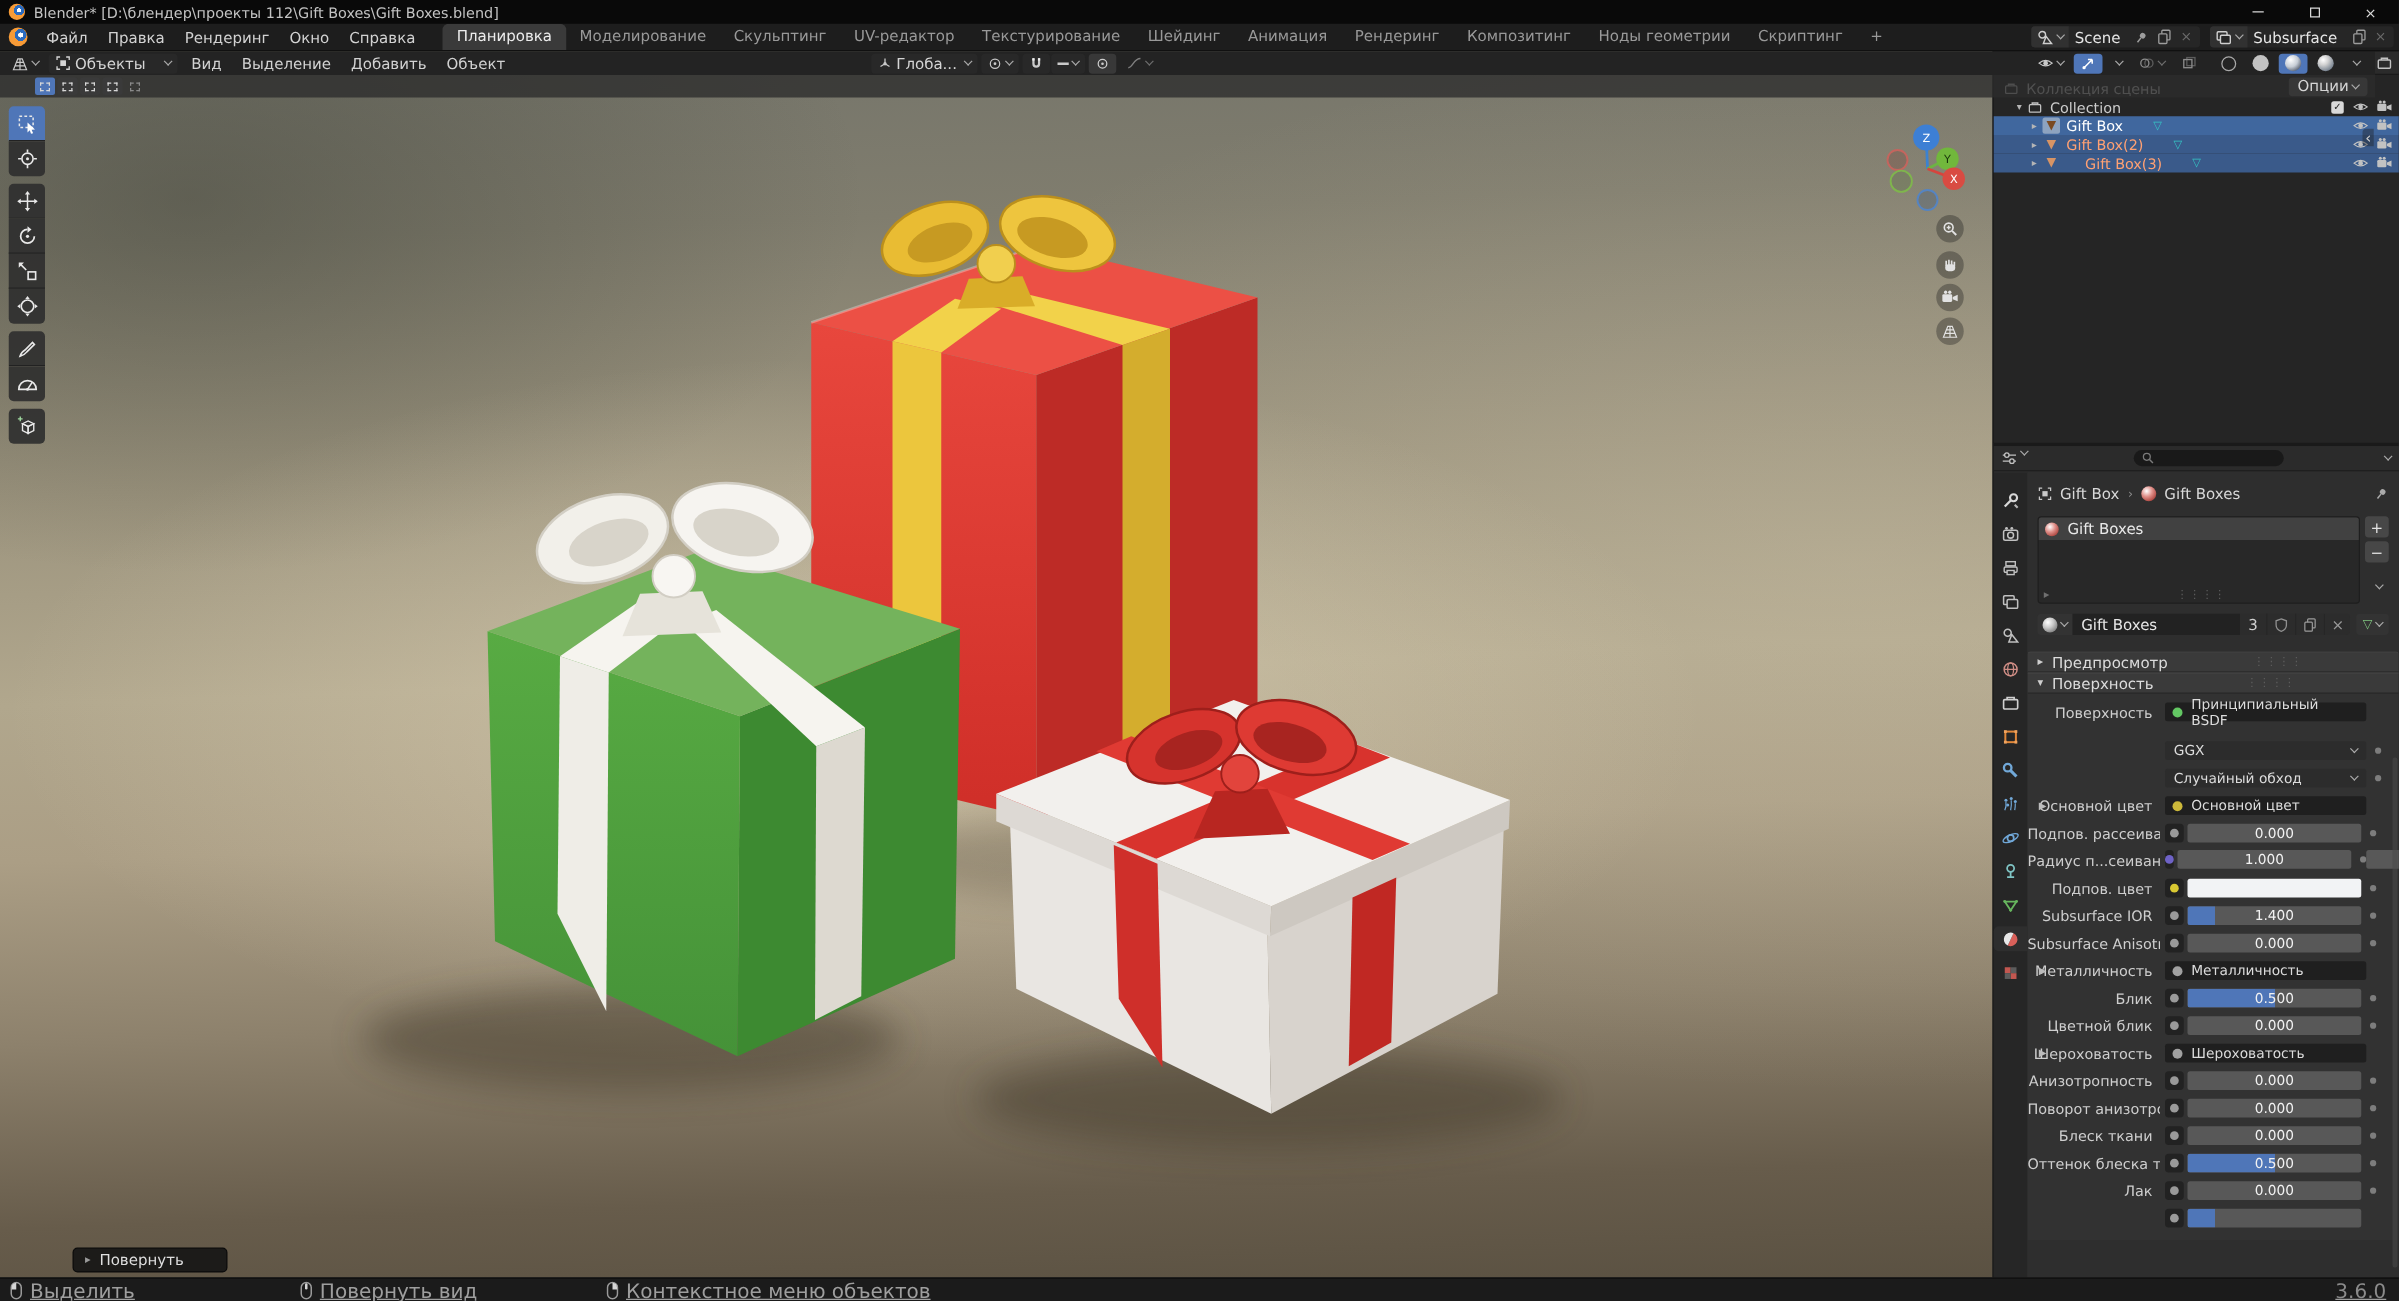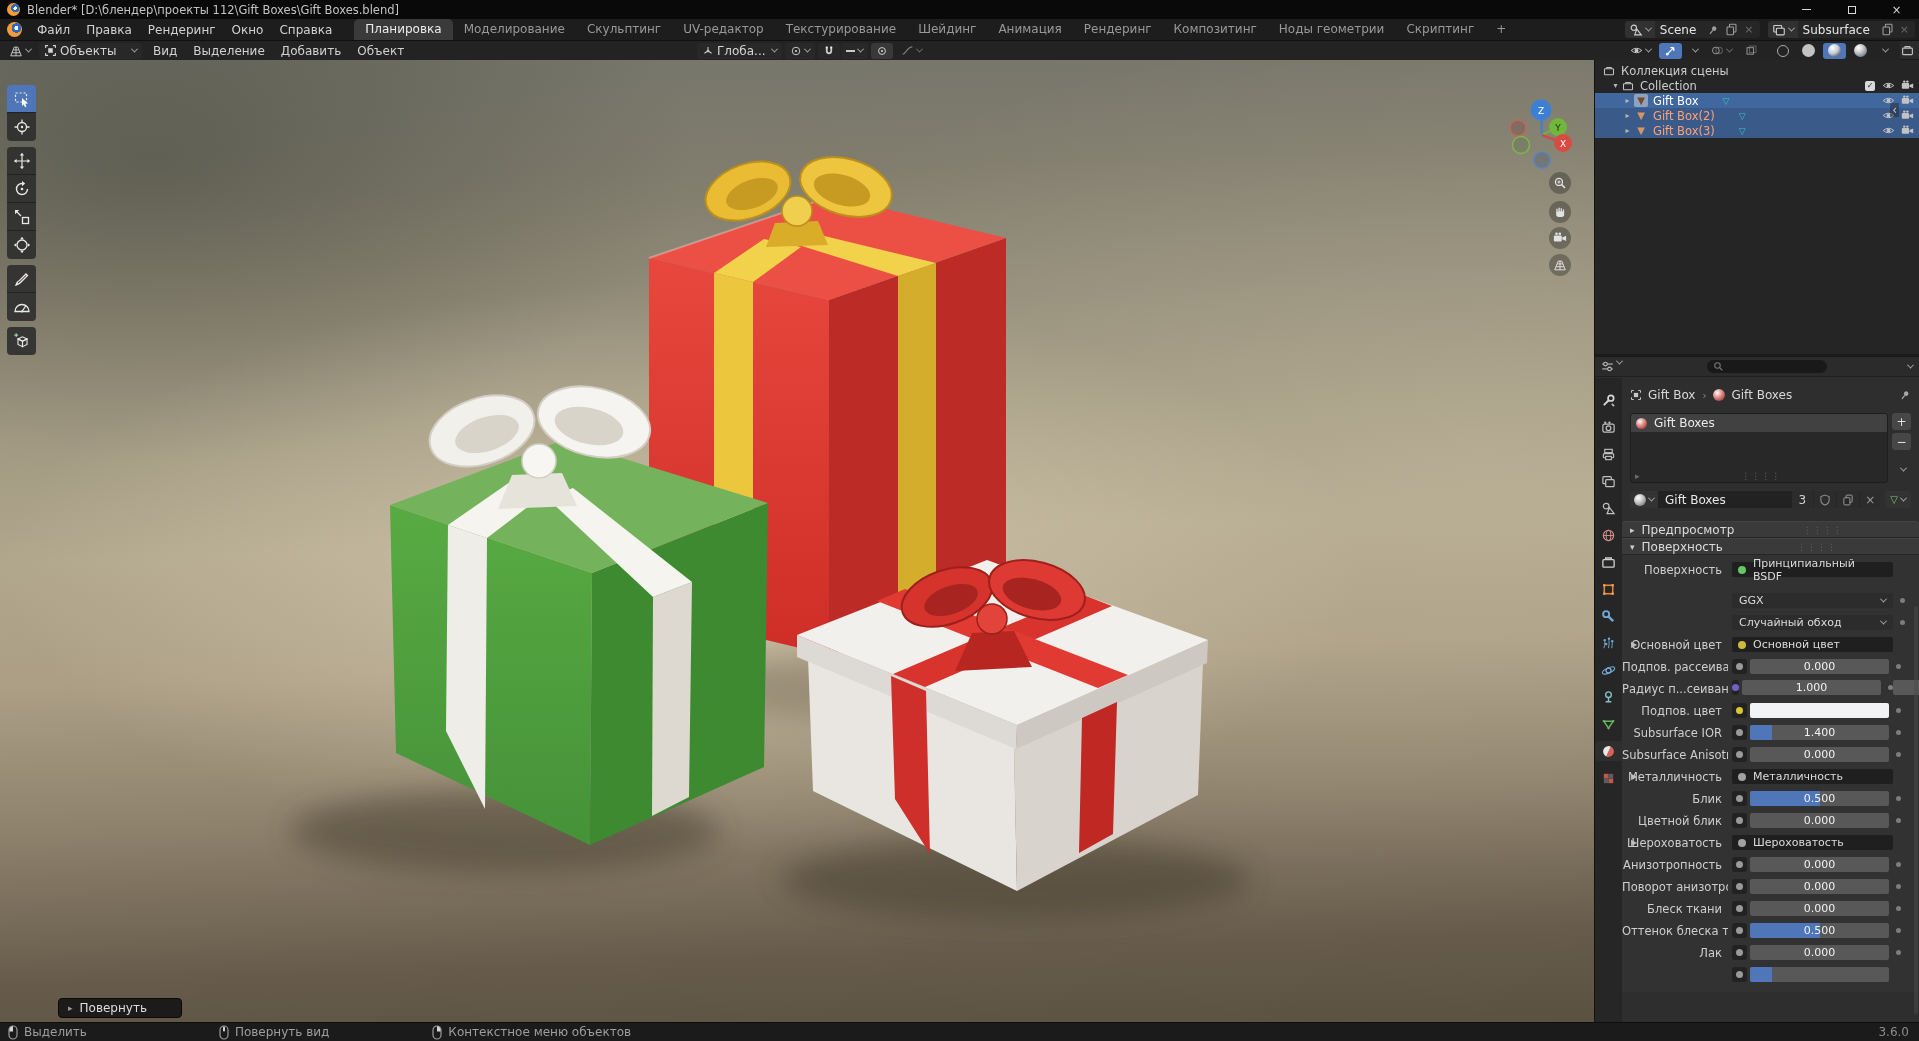--- a/index.html
+++ b/index.html
@@ -183,21 +183,21 @@
   .fstack .sub { display:flex; align-items:center; margin-bottom:2px; }
   .frow.multi { height:auto; align-items:flex-start; }
   .frow.multi .flabel { margin-top:2px; }
   .frow.multi .fsock { margin-top:0; }
   .pscroll { position:absolute; right:1px; top:228px; bottom:8px; width:4px; background:#4a4a4a;
     border-radius:2px; opacity:.55; }
 
   
   .statusbar { position:absolute; bottom:0; left:0; right:0; height:19px; background:#1b1b1b;
     border-top:1px solid #0e0e0e; display:flex; align-items:center; color:#9e9e9e;
-    font-size:12px; z-index:50; }
+    font-size:16px; z-index:50;text-decoration:underline; }
   .sbitem { display:flex; align-items:center; }
   .sbitem svg { margin-right:6px; }
   .ver { margin-left:auto; margin-right:10px; color:#8b8b8b; }
 </style>
 </head>
 <body>
 
 <svg width="0" height="0" style="position:absolute">
   <symbol id="i-eye" viewBox="0 0 16 16">
       <path d="M1.5,8 Q8,2.5 14.5,8 Q8,13.5 1.5,8Z" fill="none" stroke="currentColor" stroke-width="1.2"></path>
@@ -560,20 +560,42 @@
           </span>
         <span class="chip flat">
             <i style="width:13px;height:13px;border-radius:50%;display:block;background:radial-gradient(circle at 35% 30%,#fff,#d3d3d3 32%,#7e8894 72%,#49515d)"></i>
           </span>
         <span class="chip flat">
             <i class="cv"></i>
           </span>
       </div>
     </div>
 
+    <div class="toolrow">
+      <span style="width:22px"></span>
+      <span class="selmode on">
+          <i></i>
+        </span>
+      <span class="selmode">
+          <i></i>
+        </span>
+      <span class="selmode">
+          <i></i>
+        </span>
+      <span class="selmode">
+          <i></i>
+        </span>
+      <span class="selmode" style="background:transparent">
+          <i style="border-color:#8a8a8a"></i>
+        </span>
+      <span class="optchip">
+        <span>Опции</span>
+          <i class="cv"></i>
+      </span>
+    </div>
 
     <div class="vtoolbar">
       <div class="tbtn on grp-start">
         <svg width="18" height="18" viewBox="0 0 18 18" fill="none" stroke-width="1.2">
             <rect x="2.5" y="3" width="11" height="9" stroke-dasharray="2.2 1.8"></rect>
             <path d="M9,8 L15,13.5 L12.3,13.8 L13.5,16.5 L11.8,17 L10.8,14.2 L9,16Z" fill="#fff" stroke="none"></path>
           </svg>
       </div>
       <div class="tbtn grp-end">
         <svg width="18" height="18" viewBox="0 0 18 18" fill="none" stroke-width="1.3">
@@ -771,21 +793,21 @@
             </span>
           <span class="olico" style="margin-right:0">
               <svg width="13" height="13">
                 <use href="#i-cam"></use>
               </svg>
             </span>
         </div>
         <div class="olrow sel" style="padding-left:26px">
           <span class="exp">▸</span>
           <span class="objic">▼</span>
-          <span class="lbl-obj" style="margin-left:5px">Gift Box(3)</span>
+          <span class="lbl-obj" style="margin-left:20px">Gift Box(3)</span>
           <span class="meshic">▽</span>
           <span class="spacer"></span>
           <span class="olico">
               <svg width="13" height="13">
                 <use href="#i-eye"></use>
               </svg>
             </span>
           <span class="olico" style="margin-right:0">
               <svg width="13" height="13">
                 <use href="#i-cam"></use>

